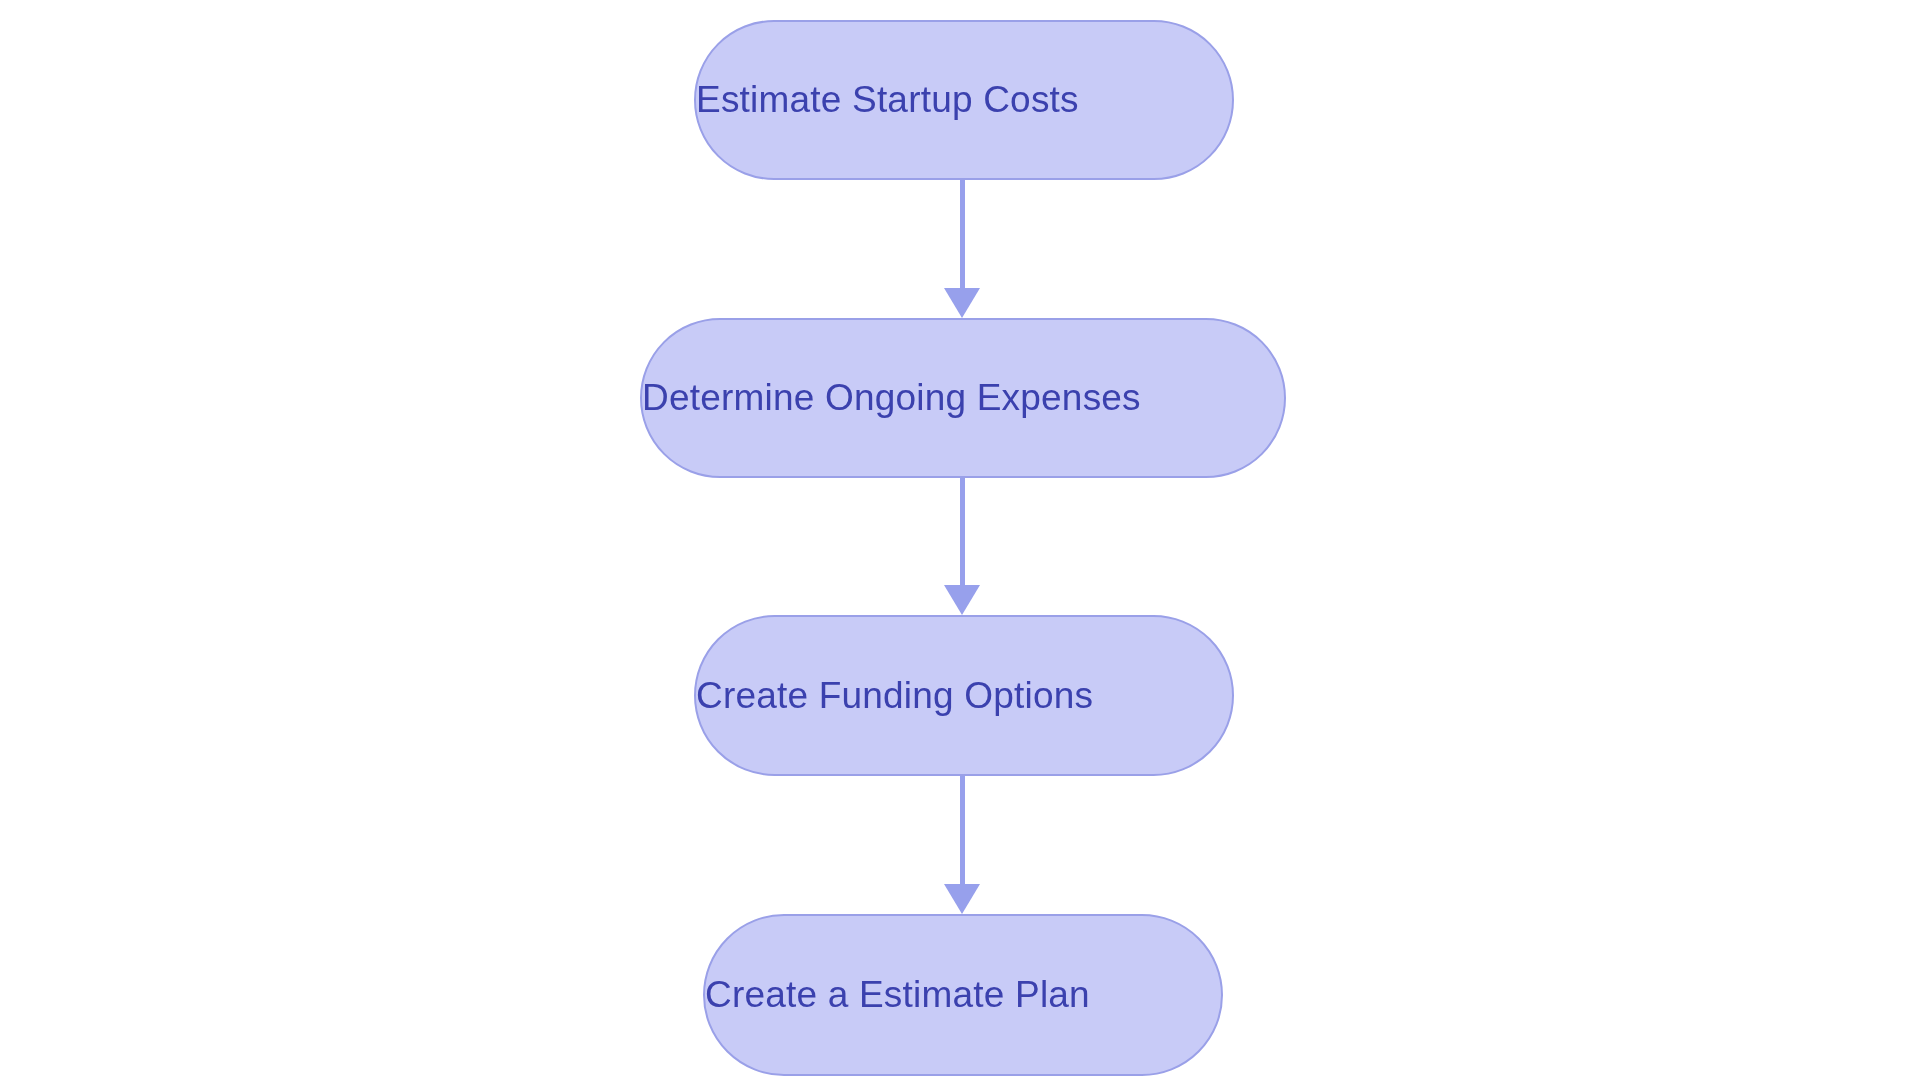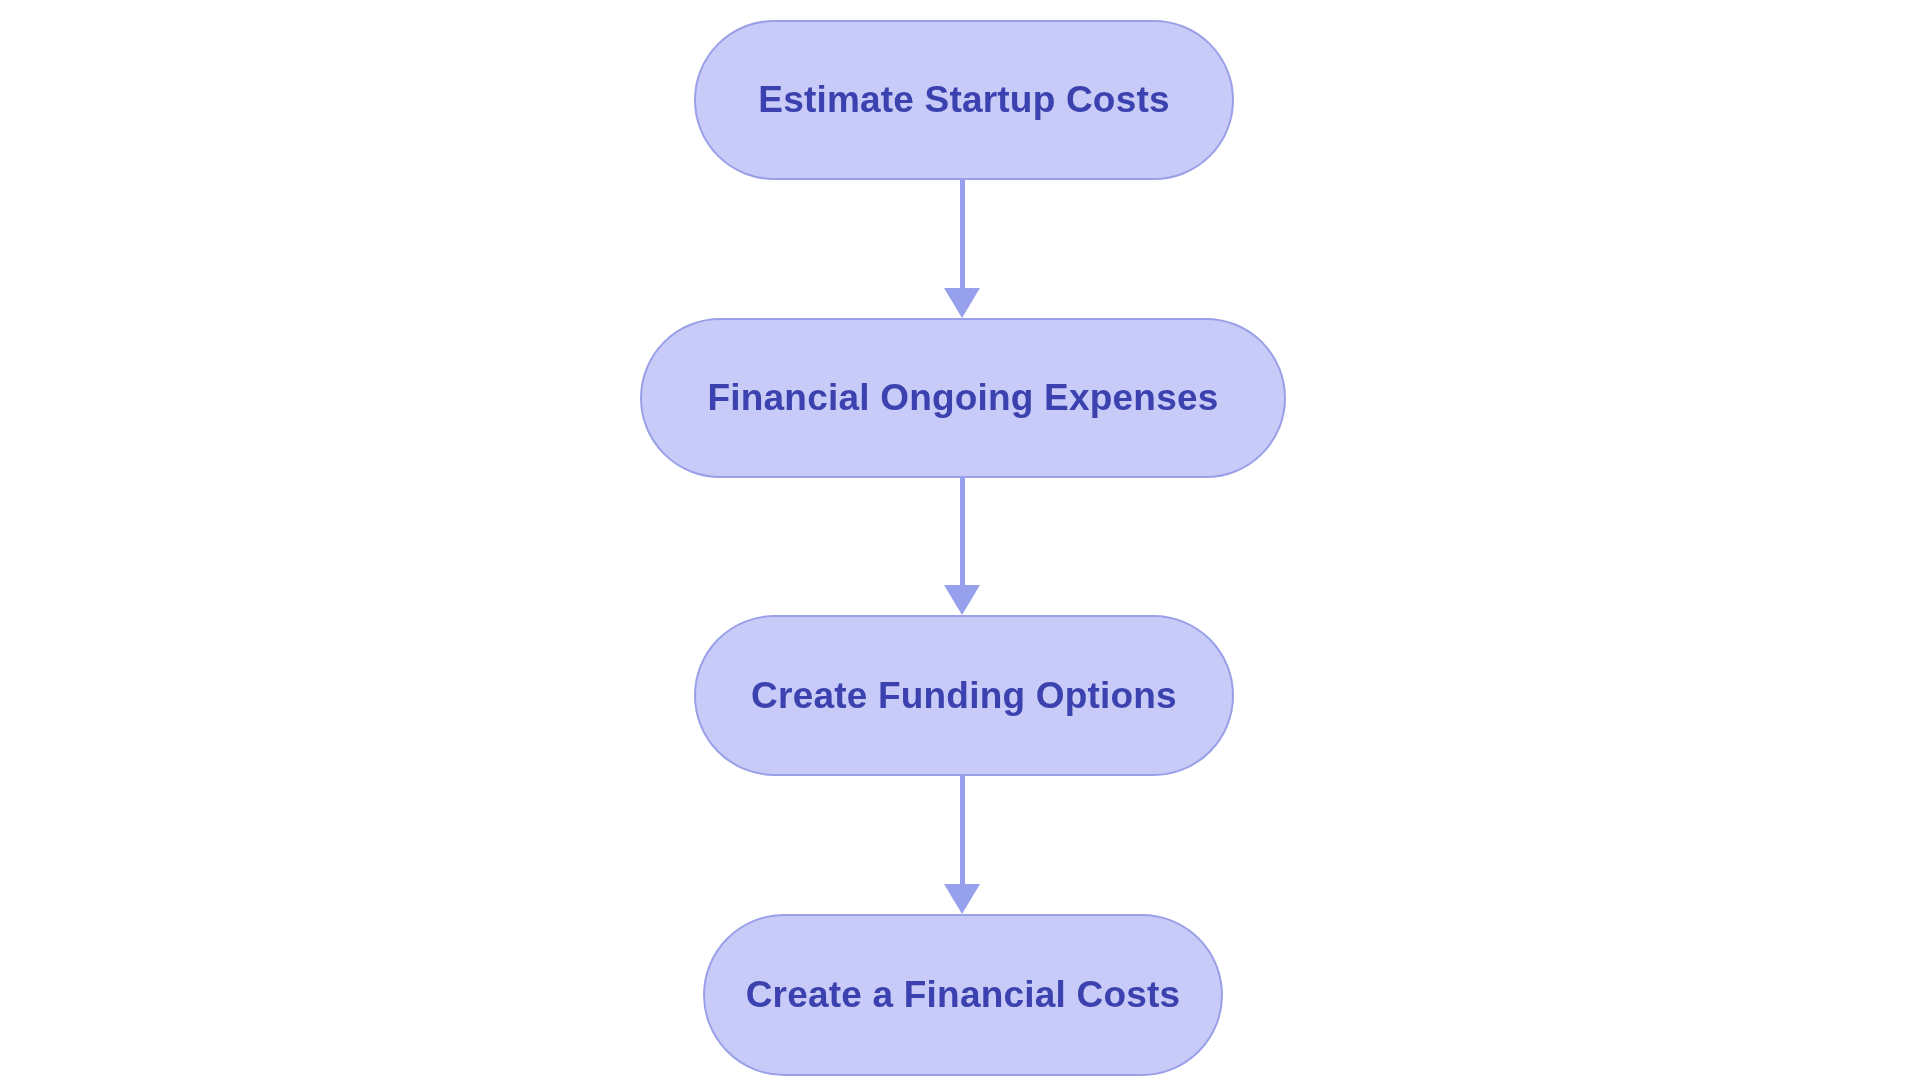--- a/index.html
+++ b/index.html
@@ -13,25 +13,24 @@
     width: 1920px;
     height: 1083px;
     background: var(--background, #ffffff);
     overflow: hidden;
   }
   .node {
     position: absolute;
     box-sizing: border-box;
     display: flex;
     align-items: center;
-    justify-content: center;
+    justify-content: flex-start;
     background: var(--node-fill, #c8cbf7);
     border: 2px solid var(--node-border, #9aa0e8);
     border-radius: 999px;
-    font-weight: bold;
   }
   .node-label {
     color: var(--node-text, #3b41ae);
     font-size: 37px;
     letter-spacing: 0.2px;
     white-space: nowrap;
     text-align: center;
   }
   .node1 { left: 694px; top: 20px;  width: 540px; height: 160px; }
   .node2 { left: 640px; top: 318px; width: 646px; height: 160px; }
@@ -70,34 +69,34 @@
   <div class="node node1">
     <span class="node-label">Estimate Startup Costs</span>
   </div>
 
   <div class="arrow arrow1">
     <div class="arrow-line"></div>
     <div class="arrow-head"></div>
   </div>
 
   <div class="node node2">
-    <span class="node-label">Financial Ongoing Expenses</span>
+    <span class="node-label">Determine Ongoing Expenses</span>
   </div>
 
   <div class="arrow arrow2">
     <div class="arrow-line"></div>
     <div class="arrow-head"></div>
   </div>
 
   <div class="node node3">
     <span class="node-label">Create Funding Options</span>
   </div>
 
   <div class="arrow arrow3">
     <div class="arrow-line"></div>
     <div class="arrow-head"></div>
   </div>
 
   <div class="node node4">
-    <span class="node-label">Create a Financial Costs</span>
+    <span class="node-label">Create a Estimate Plan</span>
   </div>
 
 </div>
 
 </body></html>

